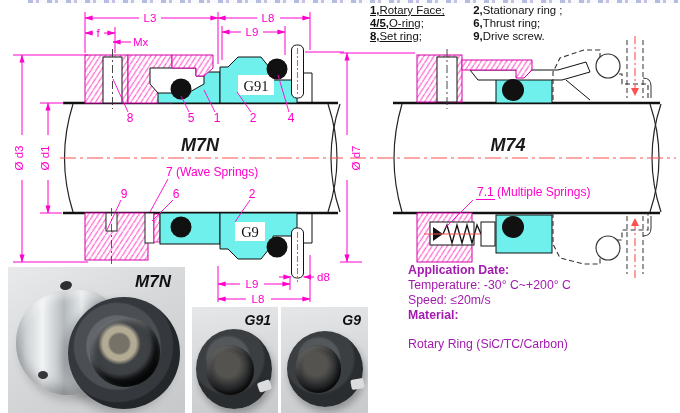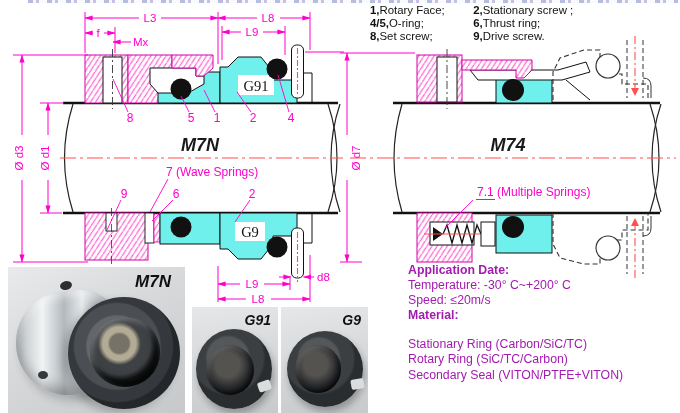--- a/index.html
+++ b/index.html
@@ -6,21 +6,21 @@
   #screen{position:relative;width:680px;height:413px;background:#fff;overflow:hidden;
           font-family:"Liberation Sans", sans-serif;}
 
   
   .top-strip{position:absolute;left:28px;top:0;width:650px;height:3px;opacity:.55;
     background:repeating-linear-gradient(90deg,#7a86c8 0 5px,#eef0fa 5px 8px,#9a8ec8 8px 11px,#f4f6fc 11px 19px);}
 
   
   .legend{position:absolute;left:370px;top:4px;width:240px;font-size:11.4px;line-height:12.8px;color:#111;}
   .legend .row{white-space:nowrap;}
-  .legend .cl{display:inline-block;width:100px;}
+  .legend .cl{display:inline-block;width:100px;text-decoration:underline;}
   .legend b{font-weight:700;}
 
   
   #drawing{position:absolute;left:0;top:0;}
 
   
   .specs{position:absolute;left:408px;top:263px;width:268px;font-size:12.3px;line-height:15.1px;color:#a21caf;}
   .specs .b{font-weight:700;}
   .specs .materials{margin-top:14px;}
 
@@ -291,28 +291,28 @@
           <line x1="476" y1="199.5" x2="495" y2="199.5"></line>
           <text x="477" y="196" text-anchor="start" stroke="none" font-size="12">7.1 (Multiple Springs)</text>
           </g>
       </g>
     </g>
   </svg>
 
   <div class="legend">
     <div class="row">
       <span class="cl"><b>1,</b><span>Rotary Face;</span></span>
-      <span class="cr"><b>2,</b><span>Stationary screw ;</span></span>
+      <span class="cr"><b>2,</b><span>Stationary ring ;</span></span>
     </div>
     <div class="row">
       <span class="cl"><b>4/5,</b><span>O-ring;</span></span>
       <span class="cr"><b>6,</b><span>Thrust ring;</span></span>
     </div>
     <div class="row">
-      <span class="cl"><b>8,</b><span>Set screw;</span></span>
+      <span class="cl"><b>8,</b><span>Set ring;</span></span>
       <span class="cr"><b>9,</b><span>Drive screw.</span></span>
     </div>
   </div>
 
   <div class="photo m7n-photo">
     <div class="m7n-metal"></div>
     <div class="m7n-dot1"></div>
     <div class="m7n-ring">
       <div class="m7n-hole"></div>
     </div>
@@ -335,19 +335,17 @@
     </div>
     <div class="plabel">G9</div>
   </div>
 
   <div class="specs">
     <div class="b">Application Date:</div>
     <div>Temperature: -30° C~+200° C</div>
     <div>Speed: ≤20m/s</div>
     <div class="b">Material:</div>
     <div class="materials">
-      <div>Stationary Ring (Carbon/SiC/TC)</div>
       <div>Rotary Ring (SiC/TC/Carbon)</div>
-      <div>Secondary Seal (VITON/PTFE+VITON)</div>
     </div>
   </div>
 
 </div>
 
 </body></html>

